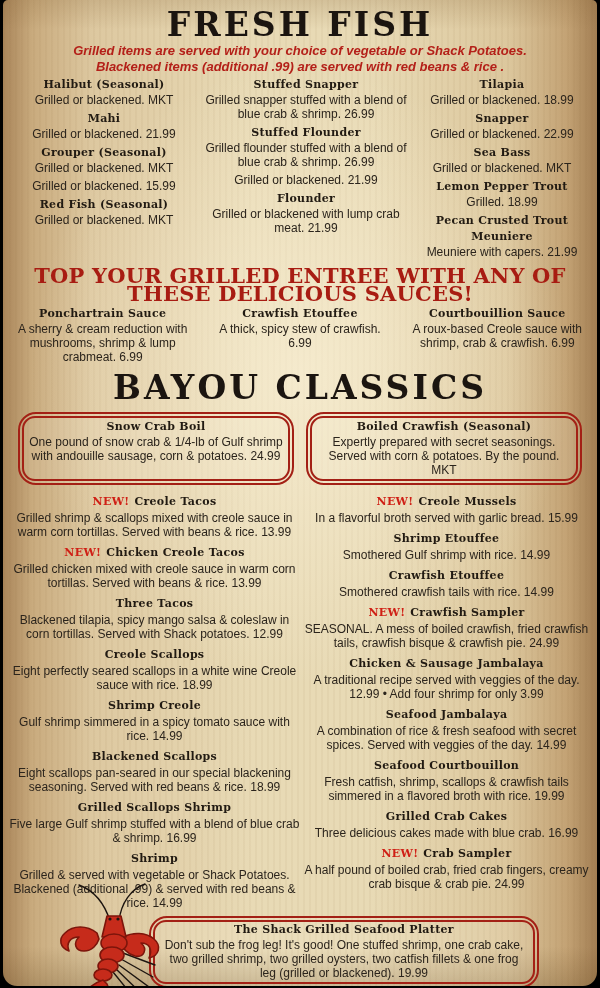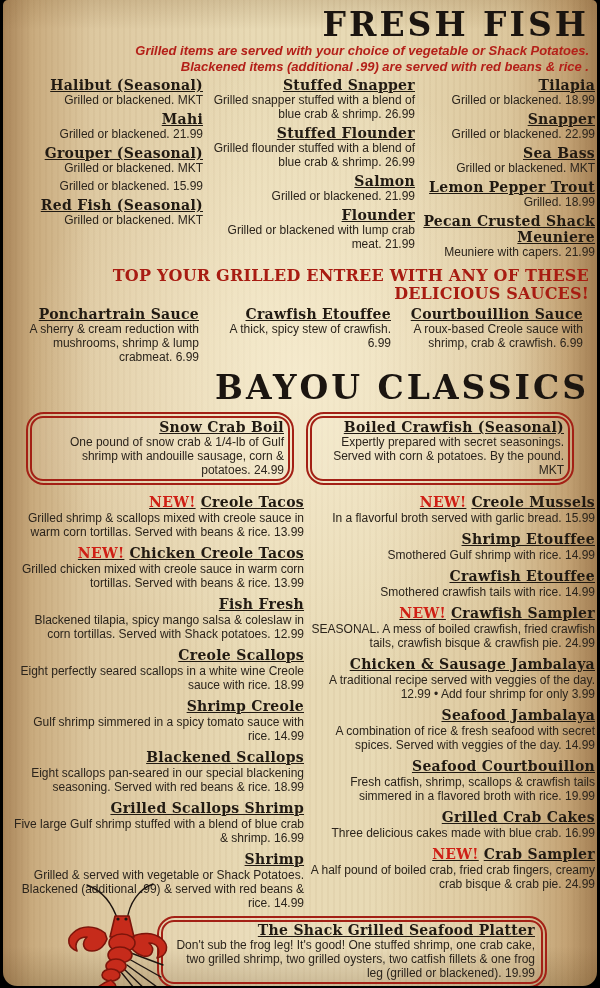--- a/index.html
+++ b/index.html
@@ -10,41 +10,41 @@
   .paper{
     position:absolute;left:3px;right:3px;top:0;bottom:2px;
     border-radius:5px 5px 14px 14px;
     background:
       radial-gradient(ellipse 65% 45% at 50% 38%, rgba(252,243,218,0.65), rgba(252,243,218,0) 70%),
       repeating-linear-gradient(90deg, rgba(125,90,45,0.05) 0 2px, rgba(0,0,0,0) 2px 6px),
       linear-gradient(180deg, rgba(135,100,55,0.22) 0%, rgba(0,0,0,0) 3%, rgba(0,0,0,0) 96%, rgba(110,80,40,0.30) 100%),
       linear-gradient(90deg, #a9855a 0%, #c9ab7e 5%, #ddc8a0 15%, #e8dab5 42%, #e8dab5 62%, #dcc79d 85%, #c3a274 95%, #a27e53 100%);
     overflow:hidden;
   }
-  .content{position:relative;height:100%;box-sizing:border-box;padding:7px 8px 0;text-align:right;}
+  .content{position:relative;height:100%;box-sizing:border-box;padding:7px 0 0;text-align:center;}
 
   .h1{
     font-family:"DejaVu Serif","Liberation Serif",serif;font-weight:bold;
     font-size:33px;line-height:36px;letter-spacing:3px;color:#1b1510;
   }
   .note{
     font-weight:bold;font-style:italic;font-size:13px;line-height:16px;color:#b42019;
   }
   .nm{
     font-family:"DejaVu Serif","Liberation Serif",serif;font-weight:bold;
-    font-size:14px;line-height:16px;letter-spacing:0.3px;color:#211a12;text-decoration:underline;
+    font-size:11px;line-height:16px;letter-spacing:0.3px;color:#211a12;
   }
   .ds{font-size:12px;line-height:14px;color:#2b241c;}
   .mi{margin-bottom:4px;}
   .new{color:#cf1f15;margin-right:5px;}
 
   .fish-grid{display:grid;grid-template-columns:192px 212px 180px;width:584px;margin:2px auto 4px;}
   .sauce-header{
     font-family:"DejaVu Serif","Liberation Serif",serif;font-weight:bold;
-    font-size:16px;line-height:18px;color:#a81c12;letter-spacing:0.2px;margin:3px 0 3px;
+    font-size:21px;line-height:18px;color:#a81c12;letter-spacing:0.2px;margin:3px 0 3px;
   }
   .sauce-grid{display:grid;grid-template-columns:1fr 1fr 1fr;column-gap:10px;margin:0 6px 2px;}
   .bayou-title{margin:1px 0 6px;}
 
   .rbox{position:relative;border:2px solid #a32015;border-radius:18px;padding:5px 8px 6px;background:rgba(255,248,228,0.12);}
   .rbox::after{content:"";position:absolute;inset:2px;border:2.5px solid #a32015;border-radius:13px;pointer-events:none;}
   .featured{display:flex;gap:12px;margin:0 15px 9px;}
   .featured .rbox{flex:1;}
   .featured .ds{font-size:12px;}
 
@@ -91,21 +91,20 @@
       <div>
         <div class="mi">
           <div class="nm">Stuffed Snapper</div>
           <div class="ds">Grilled snapper stuffed with a blend of blue crab &amp; shrimp.  26.99</div>
         </div>
         <div class="mi">
           <div class="nm">Stuffed Flounder</div>
           <div class="ds">Grilled flounder stuffed with a blend of blue crab &amp; shrimp.  26.99</div>
         </div>
         <div class="mi">
-          <div class="nm">Salmon</div>
           <div class="ds">Grilled or blackened.  21.99</div>
         </div>
         <div class="mi">
           <div class="nm">Flounder</div>
           <div class="ds">Grilled or blackened with lump crab meat.  21.99</div>
         </div>
       </div>
       <div>
         <div class="mi">
           <div class="nm">Tilapia</div>
@@ -117,21 +116,21 @@
         </div>
         <div class="mi">
           <div class="nm">Sea Bass</div>
           <div class="ds">Grilled or blackened.  MKT</div>
         </div>
         <div class="mi">
           <div class="nm">Lemon Pepper Trout</div>
           <div class="ds">Grilled.  18.99</div>
         </div>
         <div class="mi">
-          <div class="nm">Pecan Crusted Shack Meuniere</div>
+          <div class="nm">Pecan Crusted Trout Meuniere</div>
           <div class="ds">Meuniere with capers.  21.99</div>
         </div>
       </div>
     </div>
 
     <div class="sauce-header">TOP YOUR GRILLED ENTREE WITH ANY OF THESE DELICIOUS SAUCES!</div>
     <div class="sauce-grid">
       <div class="mi">
         <div class="nm">Ponchartrain Sauce</div>
         <div class="ds">A sherry &amp; cream reduction with mushrooms, shrimp &amp; lump crabmeat. 6.99</div>
@@ -163,21 +162,21 @@
       <div>
         <div class="mi">
           <div class="nm"><span class="new">NEW!</span><span>Creole Tacos</span></div>
           <div class="ds">Grilled shrimp &amp; scallops mixed with creole sauce in warm corn tortillas.  Served with beans &amp; rice.  13.99</div>
         </div>
         <div class="mi">
           <div class="nm"><span class="new">NEW!</span><span>Chicken Creole Tacos</span></div>
           <div class="ds">Grilled chicken mixed with creole sauce in warm corn tortillas.  Served with beans &amp; rice.  13.99</div>
         </div>
         <div class="mi">
-          <div class="nm">Fish Fresh</div>
+          <div class="nm">Three Tacos</div>
           <div class="ds">Blackened tilapia, spicy mango salsa &amp; coleslaw in corn tortillas. Served with Shack potatoes.  12.99</div>
         </div>
         <div class="mi">
           <div class="nm">Creole Scallops</div>
           <div class="ds">Eight perfectly seared scallops in a white wine Creole sauce with rice.  18.99</div>
         </div>
         <div class="mi">
           <div class="nm">Shrimp Creole</div>
           <div class="ds">Gulf shrimp simmered in a spicy tomato sauce with rice.  14.99</div>
         </div>

